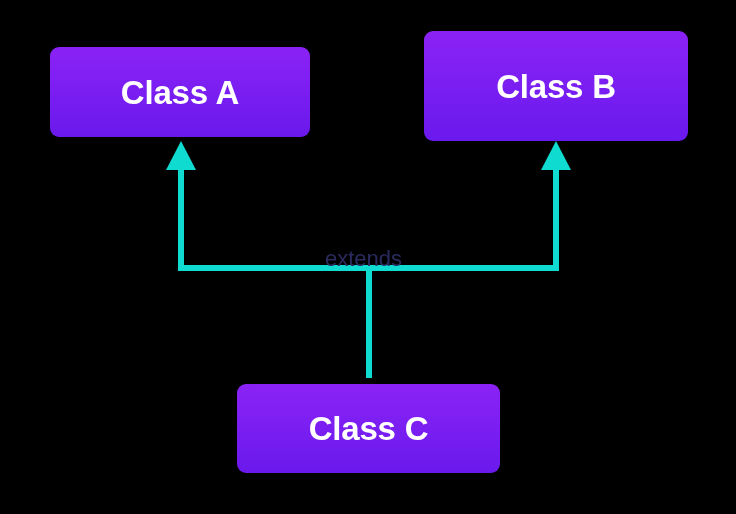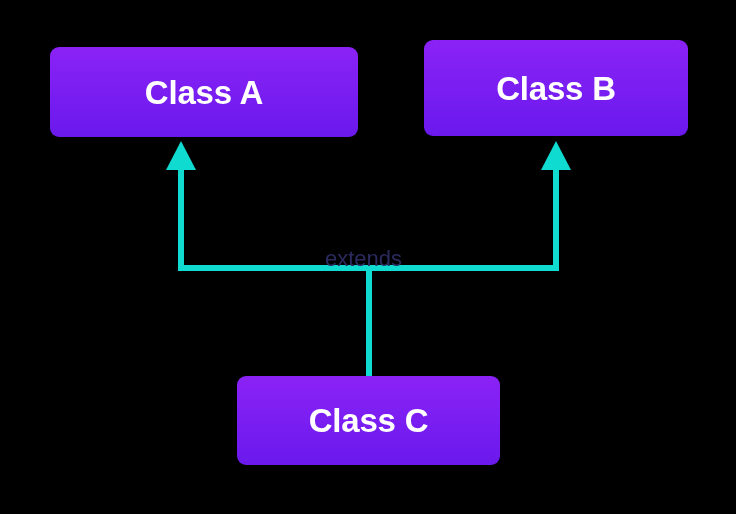--- a/index.html
+++ b/index.html
@@ -46,23 +46,23 @@
     color: #FFFFFF;
     font-family: "Liberation Sans", sans-serif;
     font-size: 33px;
     font-weight: bold;
     letter-spacing: -0.2px;
     line-height: 1;
     white-space: nowrap;
     user-select: none;
   }
 
-  #node-class-a { left: 50px;  top: 47px;  width: 308px; height: 90px; text-align: right; }
-  #node-class-b { left: 424px; top: 40px;  width: 264px; height: 96px; }
-  #node-class-c { left: 237px; top: 376px; width: 263px; height: 89px; }
+  #node-class-a { left: 50px;  top: 47px;  width: 260px; height: 90px; text-align: right; }
+  #node-class-b { left: 424px; top: 31px;  width: 264px; height: 110px; }
+  #node-class-c { left: 237px; top: 384px; width: 263px; height: 89px; }
 
   
   #edge-label-extends {
     position: absolute;
     z-index: 3;
     left: 325px;
     top: 232px;
     color: #2A2A5E;
     font-family: "Liberation Sans", sans-serif;
     font-size: 22px;

